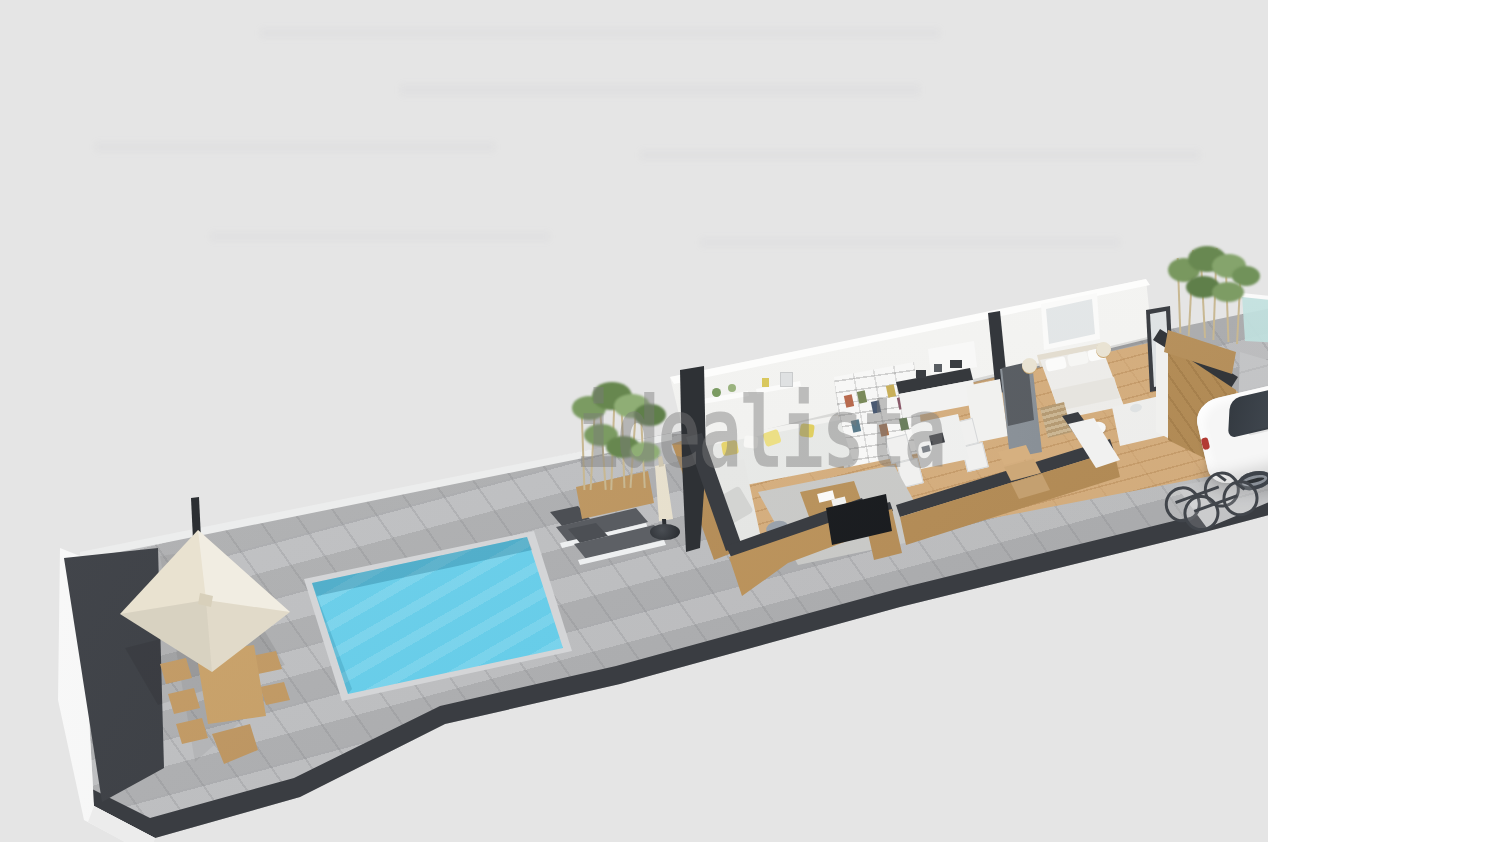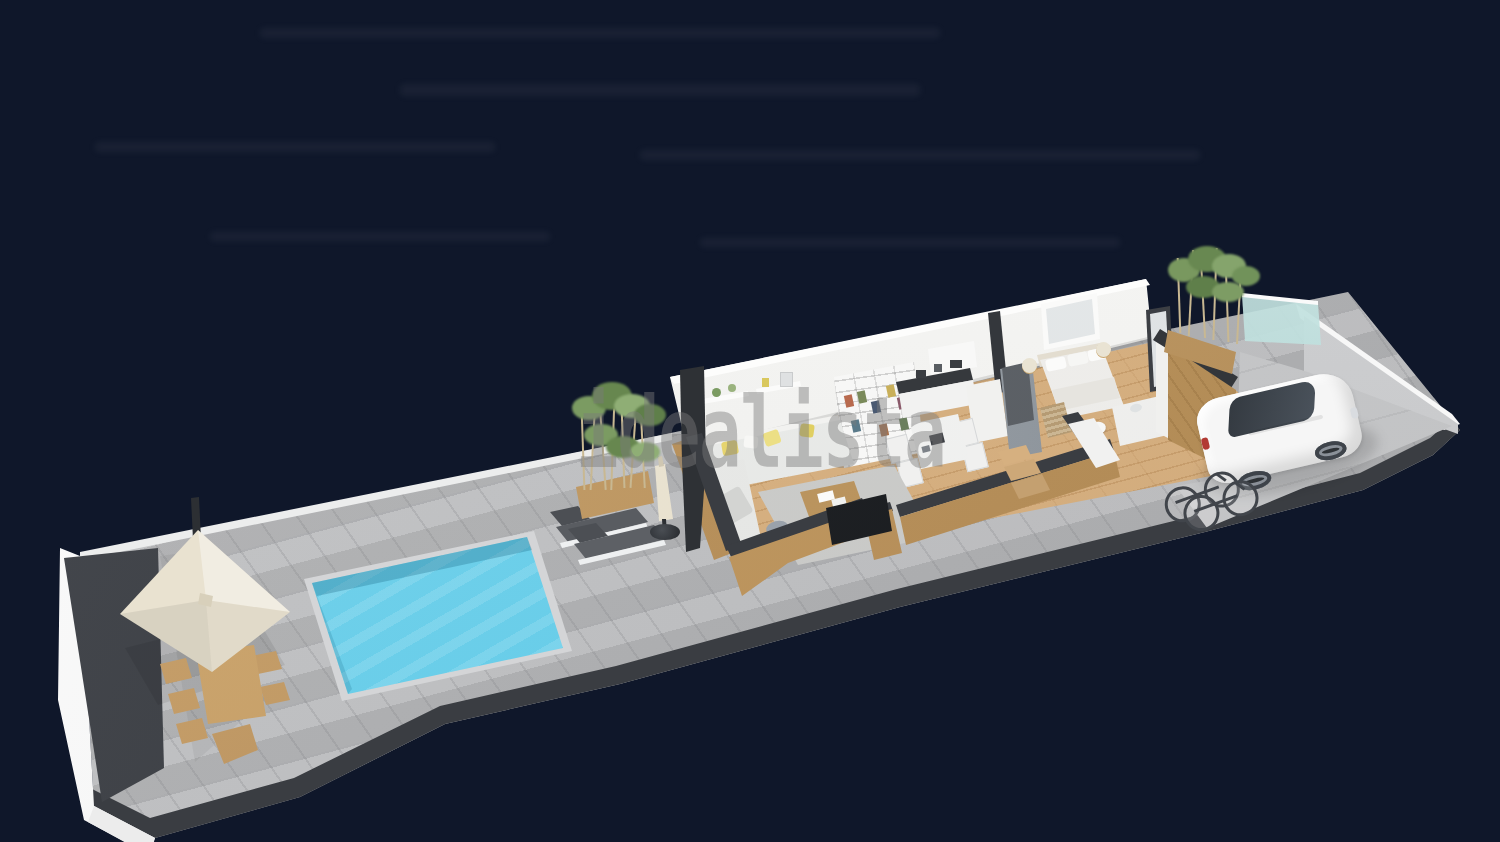--- a/index.html
+++ b/index.html
@@ -1,16 +1,16 @@
 <!DOCTYPE html>
 <html><head>
 <meta charset="utf-8">
 <style>
   html,body{margin:0;padding:0;background:#ffffff;}
-  .canvas{position:relative;width:1500px;height:842px;overflow:hidden;background:#0f172a;
+  .canvas{position:relative;width:1268px;height:842px;overflow:hidden;background:#e5e5e5;
           font-family:"DejaVu Sans","Liberation Sans",sans-serif;}
   .s{position:absolute;inset:0;}          
   .r{position:absolute;}                   
   .ghost{position:absolute;background:rgba(175,175,178,.07);filter:blur(3px);border-radius:4px;}
   .cane{position:absolute;width:2px;background:#c8b892;}
   .fol{position:absolute;border-radius:50%;filter:blur(1.2px);}
   .wm{position:absolute;left:576px;top:384px;font-family:"DejaVu Sans Mono","Liberation Mono",monospace;
       font-weight:bold;font-size:98px;line-height:1;letter-spacing:-2px;color:rgba(122,122,122,.45);
       transform:scaleX(.72);transform-origin:0 0;filter:blur(.6px);white-space:nowrap;z-index:60;}
   .wheel{position:absolute;border:3px solid #41454b;border-radius:50%;background:rgba(255,255,255,.15);}

